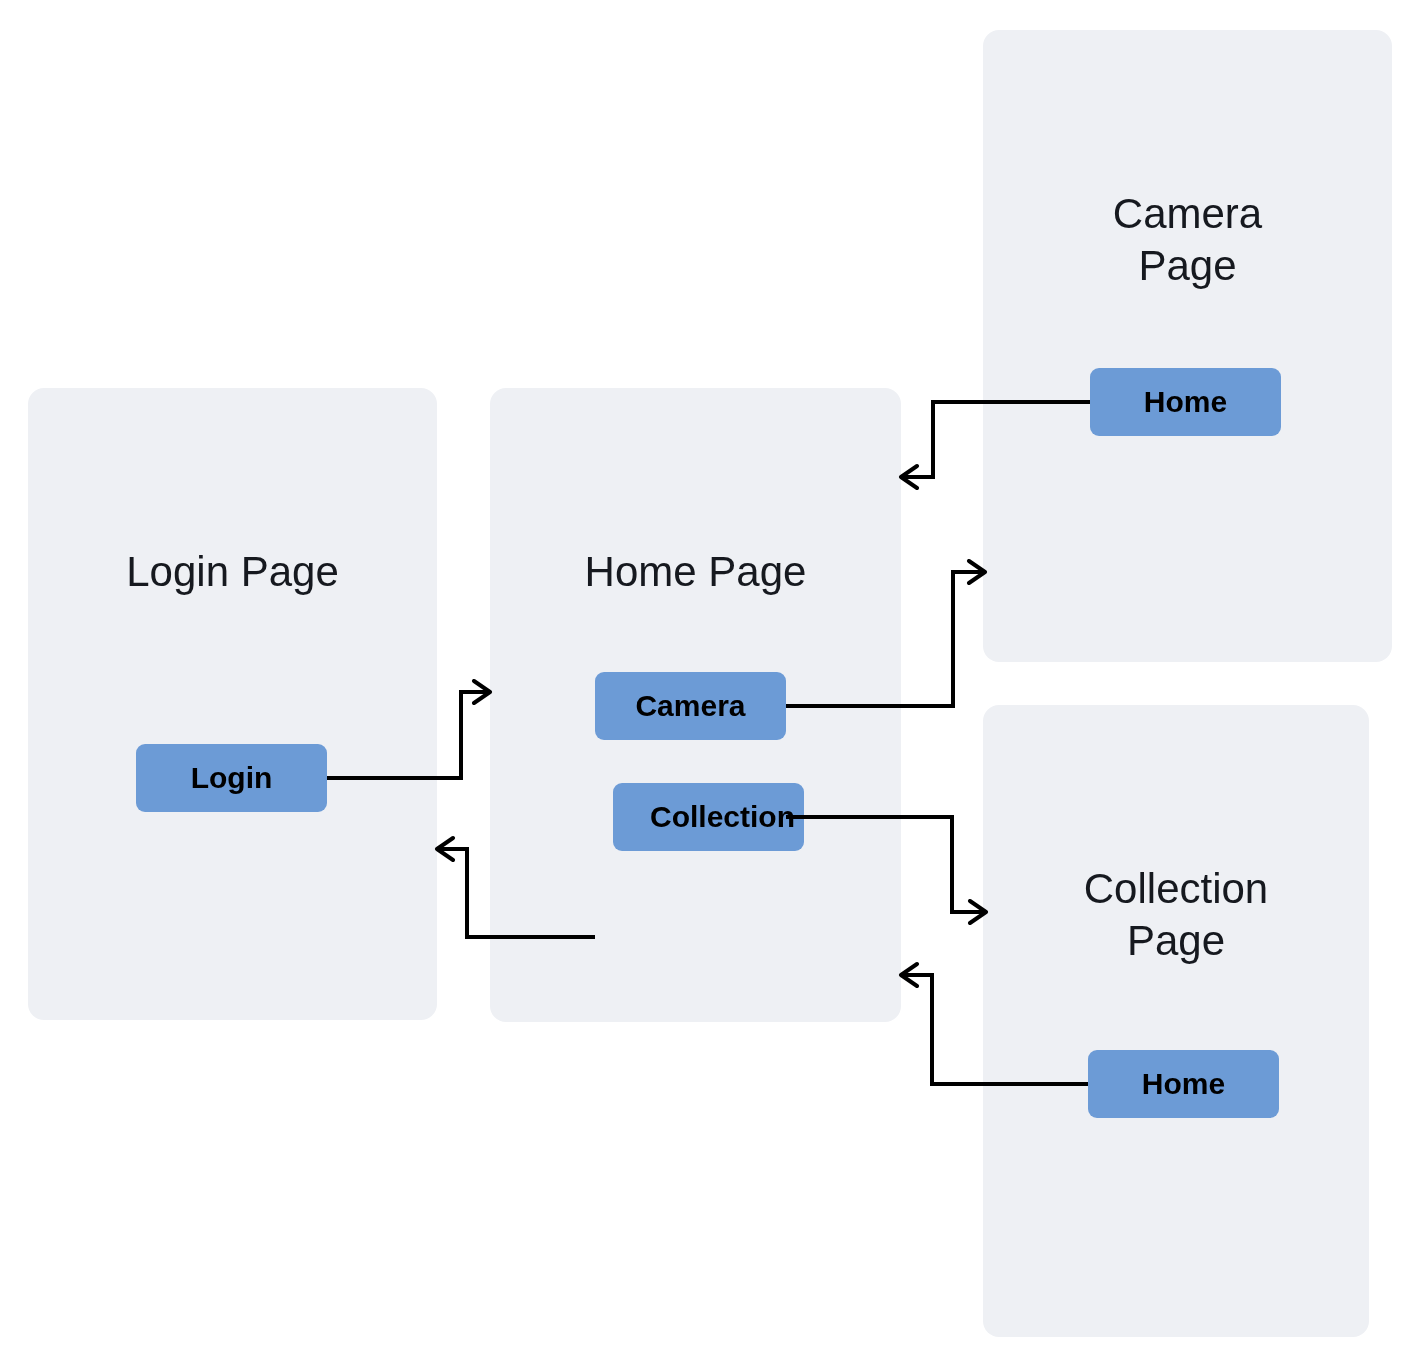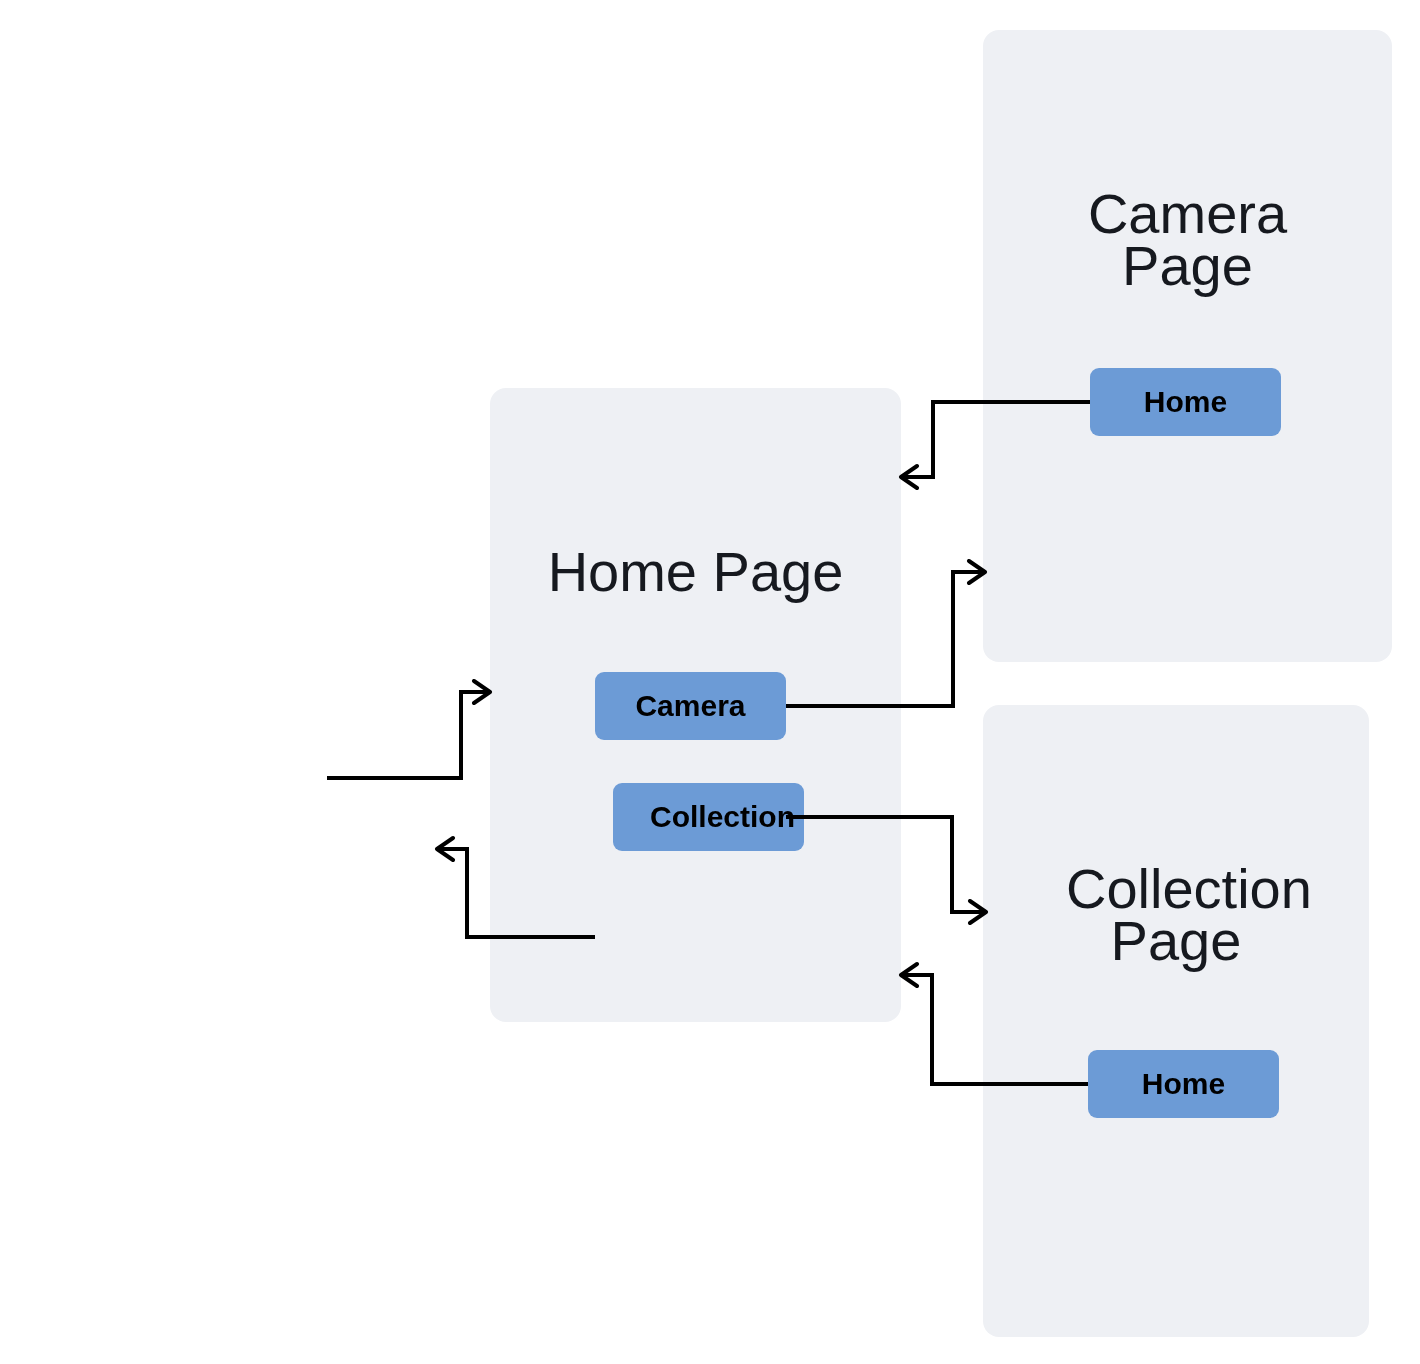--- a/index.html
+++ b/index.html
@@ -19,21 +19,21 @@
     position: absolute;
     background: #eef0f4;
     border-radius: 16px;
   }
   .panel-title {
     position: absolute;
     left: 0;
     right: 0;
     top: 158px;
     text-align: center;
-    font-size: 56px;
+    font-size: 42px;
     line-height: 52px;
     color: #16191f;
     font-weight: 400;
   }
   .panel-title.narrow {
     left: 50%;
     right: auto;
     width: 220px;
     transform: translateX(-50%);
   }
@@ -80,20 +80,24 @@
     stroke: #000000;
     stroke-width: 4px;
     fill: none;
   }
 </style>
 </head>
 <body>
 
 <div class="canvas">
 
+  <div class="panel panel-login">
+    <div class="panel-title">Login Page</div>
+    <button class="btn btn-login">Login</button>
+  </div>
 
   <div class="panel panel-home">
     <div class="panel-title">Home Page</div>
     <button class="btn btn-camera">Camera</button>
     <button class="btn btn-collection">Collection</button>
   </div>
 
   <div class="panel panel-camera">
     <div class="panel-title narrow">Camera Page</div>
     <button class="btn btn-camera-home">Home</button>

